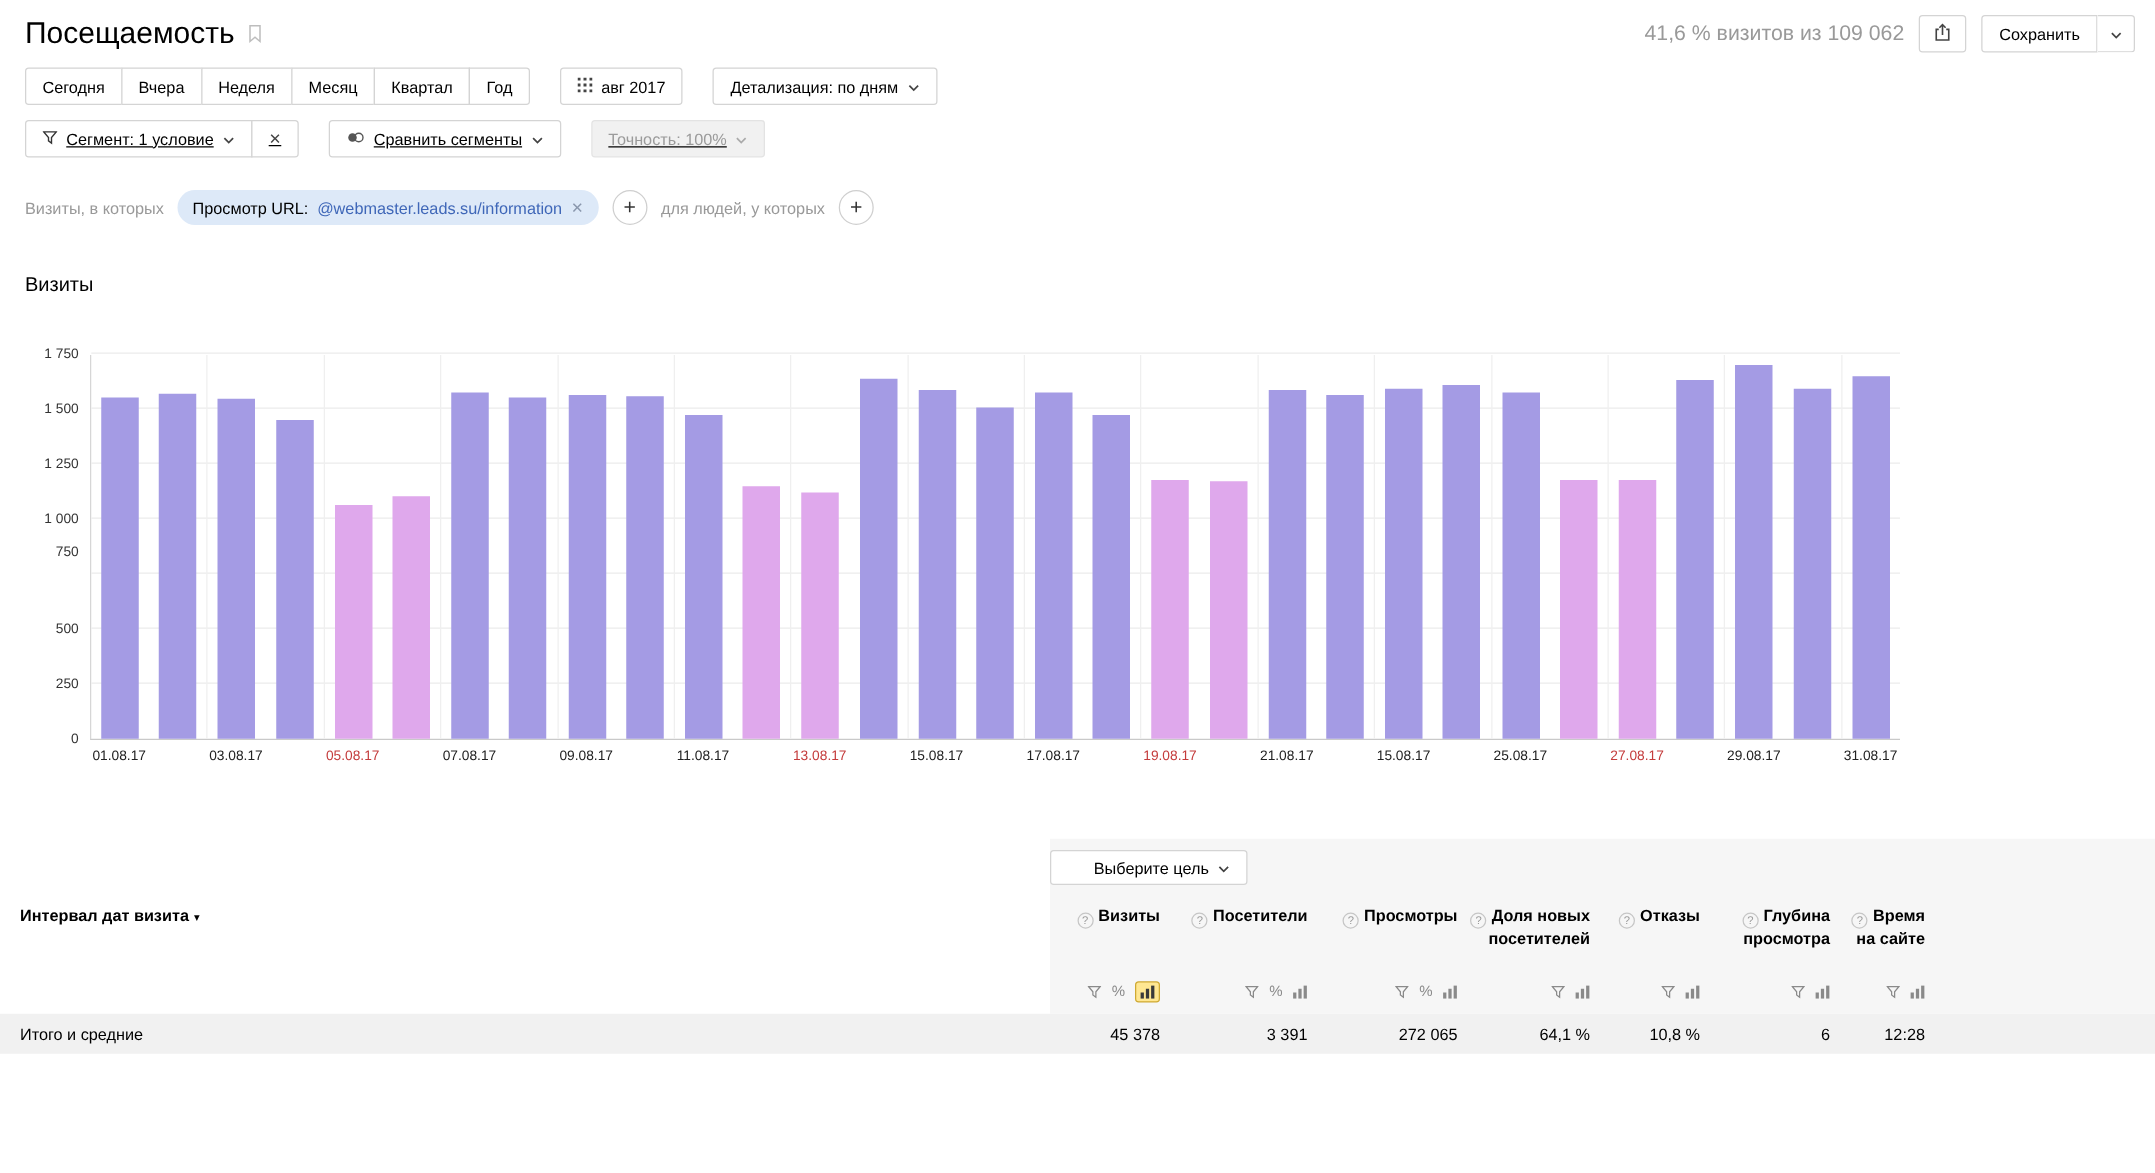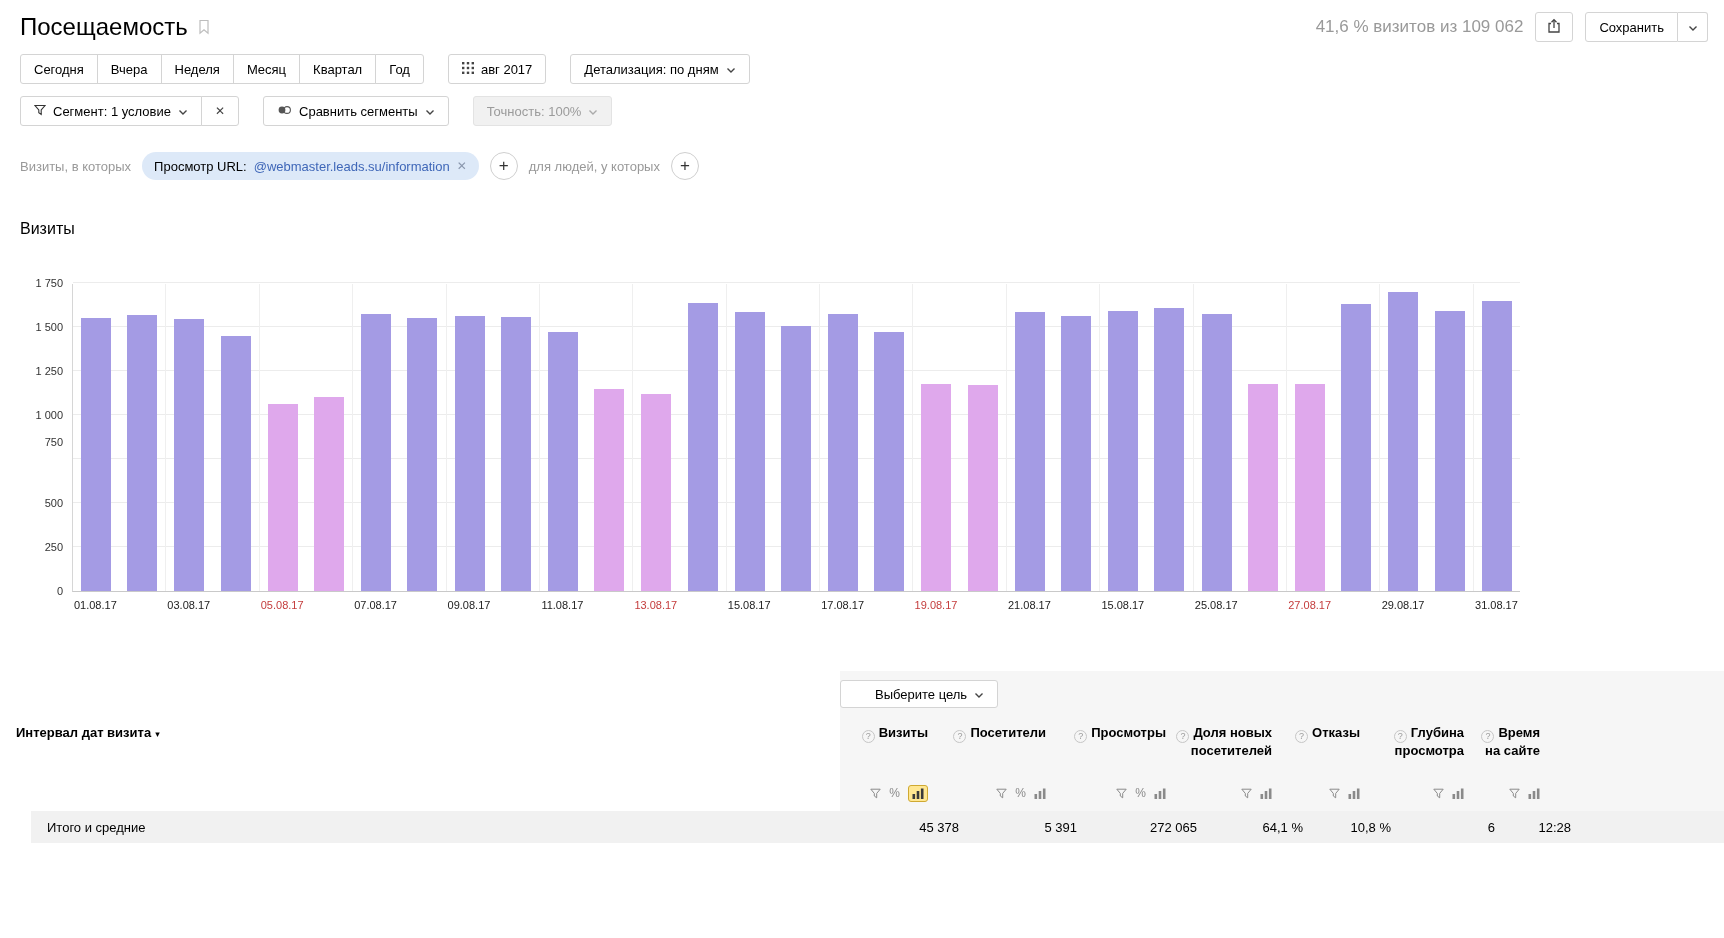--- a/index.html
+++ b/index.html
@@ -22,21 +22,21 @@
   .split .main { border-radius:3px 0 0 3px; }
   .split .drop { border-radius:0 3px 3px 0; border-left:0; width:30px; justify-content:center; padding:0; }
 
   
   .row-periods { margin:12px 0 0 20px; display:flex; align-items:center; }
   .seg-group { display:inline-flex; }
   .seg-group .btn { border-radius:0; margin-left:-1px; }
   .seg-group .btn:first-child { border-radius:3px 0 0 3px; margin-left:0; }
   .seg-group .btn:last-child { border-radius:0 3px 3px 0; }
   .gap24 { width:24px; }
-  .row-segments { margin:12px 16px 0 20px; display:flex; align-items:center; }
+  .row-segments { margin:12px 16px 0 20px; display:flex; align-items:center;text-decoration:underline; }
   .btn.disabled { background:#f1f1f1; border-color:#e3e3e3; color:#9b9b9b; cursor:default; }
 
   
   .filters { margin:26px 0 0 20px; display:flex; align-items:center; gap:11px; color:#999; }
   .chip { display:inline-flex; align-items:center; gap:7px; background:#dde9f8; border-radius:15px;
           height:28px; padding:0 12px; color:#000; cursor:pointer; }
   .chip .val { color:#3f67b8; }
   .chip .x, .xbtn-glyph { color:#8a97ad; font-size:12px; cursor:pointer; }
   .plusbtn { width:28px; height:28px; border-radius:50%; border:1px solid #cfcfcf; background:#fff;
              display:inline-flex; align-items:center; justify-content:center; font-size:17px; color:#333; cursor:pointer; }
@@ -68,21 +68,21 @@
   .dim-cell .tri { font-size:9px; margin-left:4px; }
   .colhead { text-align:right; padding-right:10px; font-weight:bold; line-height:1.3; cursor:pointer; }
   .qicon { display:inline-flex; align-items:center; justify-content:center; width:13px; height:13px;
            border:1px solid #c6c6c6; border-radius:50%; color:#9a9a9a; font-size:9px; font-weight:normal;
            margin-right:4px; vertical-align:-2px; cursor:pointer; }
   .tools-row { height:36px; align-items:center; }
   .toolscell { display:flex; justify-content:flex-end; align-items:center; gap:8px; padding-right:10px; }
   .tool { display:inline-flex; align-items:center; justify-content:center; cursor:pointer; }
   .tool.pct { color:#8a8a8a; font-size:12px; }
   .tool.active { background:#ffe792; border:1px solid #cfa932; border-radius:3px; padding:2px 3px; }
-  .tot-row { height:32px; align-items:center; background:#f1f1f1;margin-left:31px; }
+  .tot-row { height:32px; align-items:center; background:#f1f1f1; }
   .data-row { height:42px; align-items:center; border-top:1px solid #ededed; }
   .cellval { text-align:right; padding-right:10px; }
   .data-row .cellval i { font-style:normal; border-bottom:1px dotted #e09c4c; padding-bottom:1px; cursor:pointer; }
   .rowlabel { padding-left:16px; }
 </style>
 </head>
 <body>
 
 <div class="page">
 
@@ -514,21 +514,21 @@
             </svg>
           </span>
         </div>
         <div></div>
       </div>
 
     <div id="rows-layer">
         <div class="trow tot-row">
           <div class="rowlabel">Итого и средние</div>
           <div class="cellval"><span>45 378</span></div>
-          <div class="cellval"><span>5 391</span></div>
+          <div class="cellval"><span>3 391</span></div>
           <div class="cellval"><span>272 065</span></div>
           <div class="cellval"><span>64,1 %</span></div>
           <div class="cellval"><span>10,8 %</span></div>
           <div class="cellval"><span>6</span></div>
           <div class="cellval"><span>12:28</span></div>
           <div></div>
         </div>
       </div>
   </div>
 

